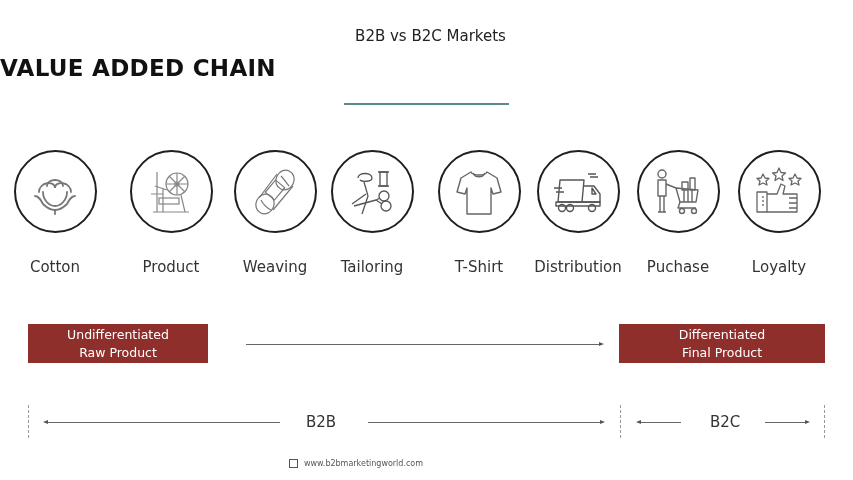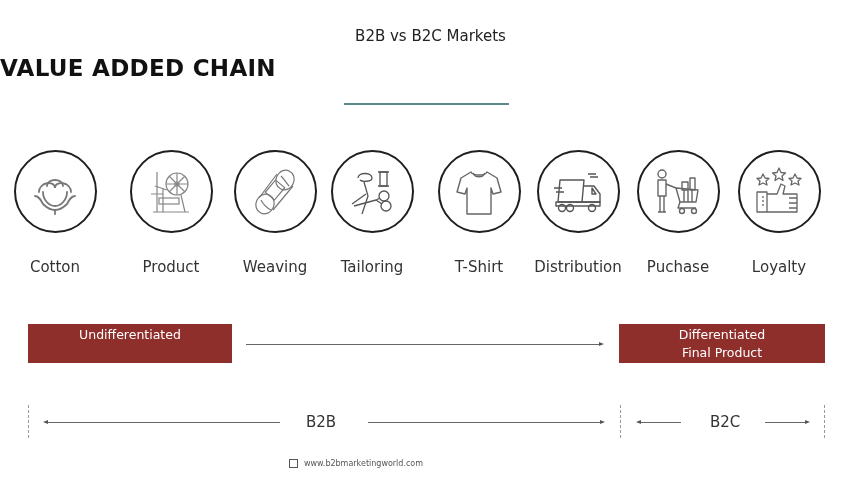--- a/index.html
+++ b/index.html
@@ -137,22 +137,23 @@
       <path d="M42 8 L44 12 L48 12.5 L45 15 L46 19 L42 17 L38 19 L39 15 L36 12.5 L40 12 Z"></path>
       <rect x="4" y="26" width="10" height="20"></rect>
       <path d="M14 28 L24 28 L28 18 L32 20 L30 28 L44 28 L44 46 L14 46"></path>
       <path d="M36 32 L44 32 M36 37 L44 37 M36 42 L44 42"></path>
       <path d="M10 30 L10 42" stroke-dasharray="2 2"></path>
     </svg>
   </div>
   <div class="step-label">Loyalty</div>
 </div>
 
-<div class="box" style="left:28px; top:324px; width:204px; height:39px;">
+<div class="box" style="left:28px; top:324px; width:180px; height:39px;">
   <div>Undifferentiated</div>
+  <div>Raw Product</div>
 </div>
 <div class="hline arrow-right" style="left:246px; top:344px; width:356px;"></div>
 <div class="box" style="left:619px; top:324px; width:206px; height:39px;">
   <div>Differentiated</div>
   <div>Final Product</div>
 </div>
 
 <div class="vdash" style="left:28px; top:405px; height:33px;"></div>
 <div class="vdash" style="left:620px; top:405px; height:33px;"></div>
 <div class="vdash" style="left:824px; top:405px; height:33px;"></div>

